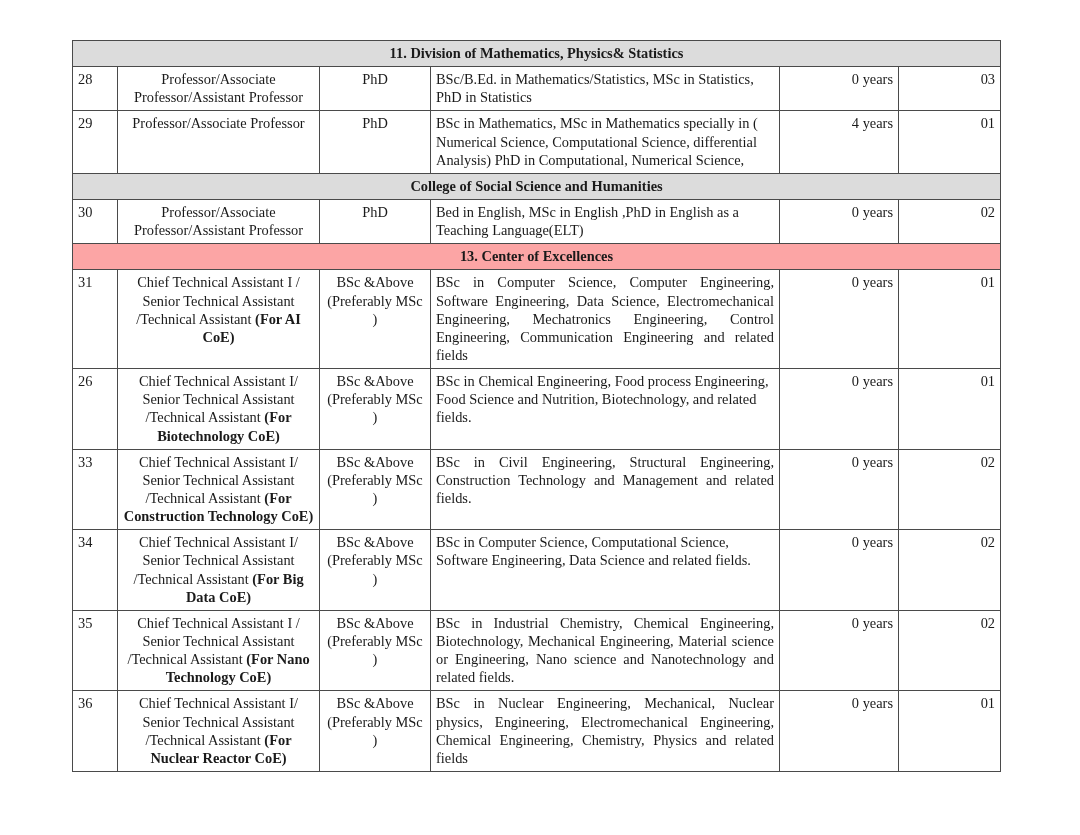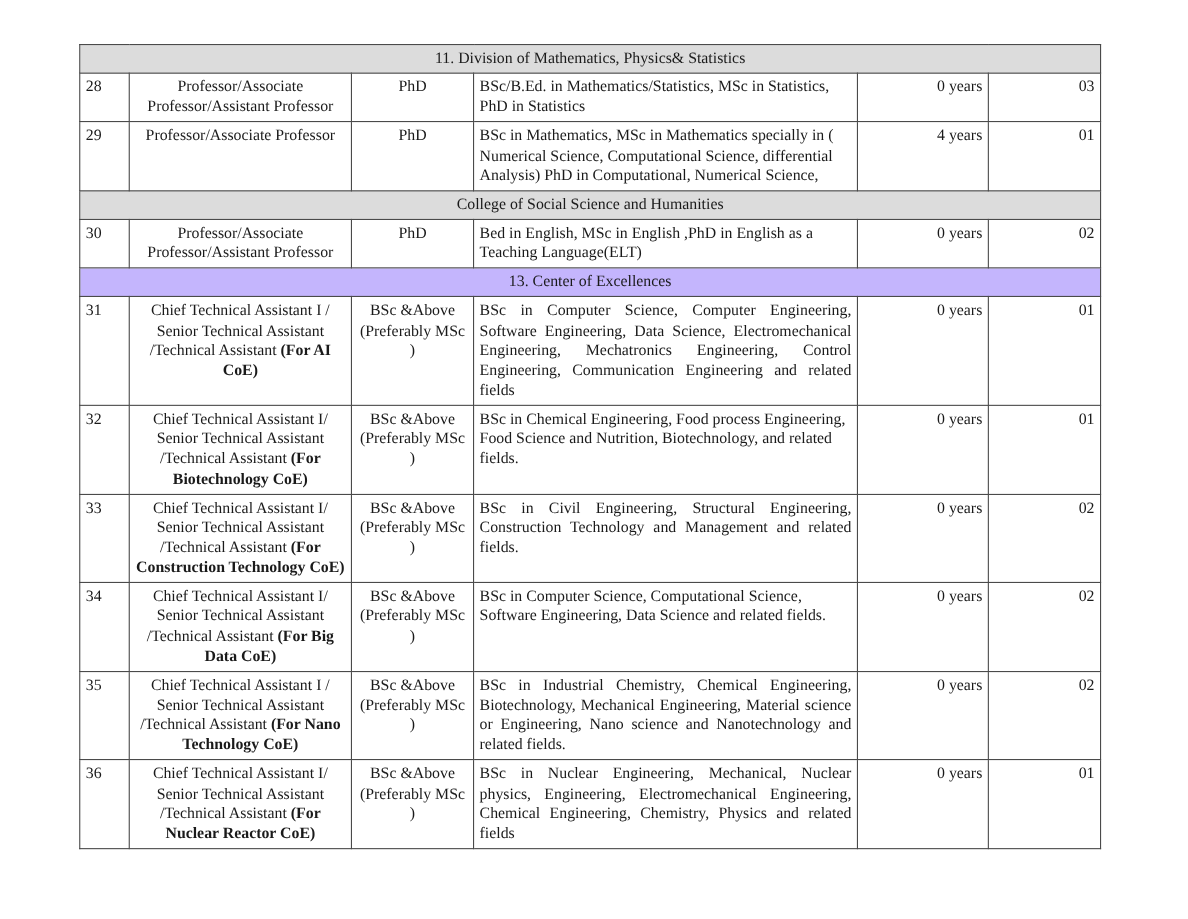--- a/index.html
+++ b/index.html
@@ -66,27 +66,27 @@
   td.exp {
     text-align: right;
     vertical-align: middle;
   }
   td.cnt {
     text-align: right;
     vertical-align: middle;
   }
   tr.section-row td {
     text-align: center;
-    font-weight: normal;
+    font-weight: bold;
     background: #dcdcdc;
     padding: 5px 4px 6px 4px;
     vertical-align: middle;
   }
   tr.section-row.dark td {
-    background: #c4b5fd;
+    background: #fca5a5;
   }
   .b { font-weight: bold; }
 </style>
 </head>
 <body>
 
 <div id="page">
   <table id="doc-table">
     <colgroup>
       <col class="c-no">
@@ -132,21 +132,21 @@
         </tr>
         <tr class="data-row">
           <td class="no">31</td>
           <td class="pos"><span>Chief Technical Assistant I / Senior Technical Assistant /Technical Assistant </span><span class="b">(For AI CoE)</span></td>
           <td class="qual">BSc &amp;Above (Preferably MSc )</td>
           <td class="field justify">BSc in Computer Science, Computer Engineering, Software Engineering, Data Science, Electromechanical Engineering, Mechatronics Engineering, Control Engineering, Communication Engineering and related fields</td>
           <td class="exp">0 years</td>
           <td class="cnt">01</td>
         </tr>
         <tr class="data-row">
-          <td class="no">32</td>
+          <td class="no">26</td>
           <td class="pos"><span>Chief Technical Assistant I/ Senior Technical Assistant /Technical Assistant </span><span class="b">(For Biotechnology CoE)</span></td>
           <td class="qual">BSc &amp;Above (Preferably MSc )</td>
           <td class="field">BSc in Chemical Engineering, Food process Engineering, Food Science and Nutrition, Biotechnology, and related fields.</td>
           <td class="exp">0 years</td>
           <td class="cnt">01</td>
         </tr>
         <tr class="data-row">
           <td class="no">33</td>
           <td class="pos"><span>Chief Technical Assistant I/ Senior Technical Assistant /Technical Assistant </span><span class="b">(For Construction Technology CoE)</span></td>
           <td class="qual">BSc &amp;Above (Preferably MSc )</td>

